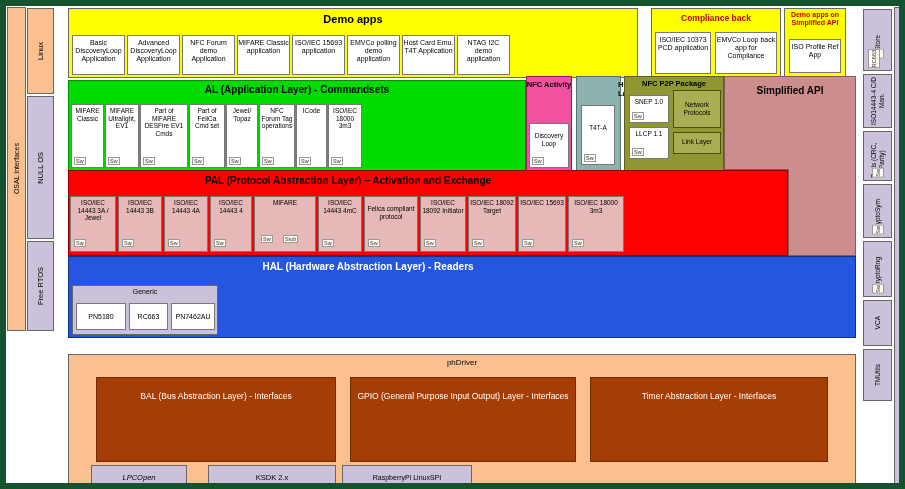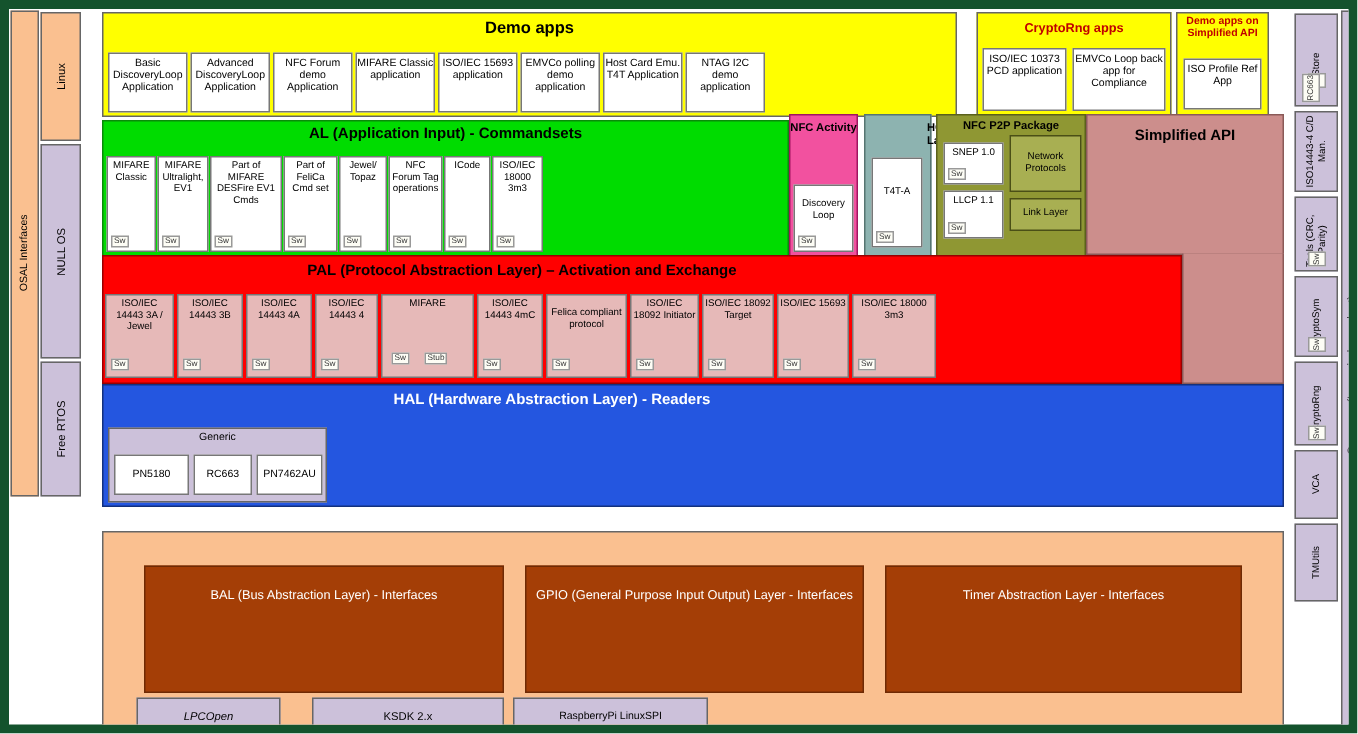--- a/index.html
+++ b/index.html
@@ -61,33 +61,33 @@
   <div class="appbox" style="left:286px;top:29px;width:53px;height:40px;">
     <span>ISO/IEC 15693 application</span></div>
   <div class="appbox" style="left:341px;top:29px;width:53px;height:40px;">
     <span>EMVCo polling demo application</span></div>
   <div class="appbox" style="left:396px;top:29px;width:53px;height:40px;">
     <span>Host Card Emu. T4T Application</span></div>
   <div class="appbox" style="left:451px;top:29px;width:53px;height:40px;">
     <span>NTAG I2C demo application</span></div>
 
   <div class="abs bd" style="left:645px;top:2px;width:130px;height:70px;background:#FFFF00;"></div>
-  <div class="abs title" style="left:645px;top:7px;width:130px;font-size:8.5px;color:#C00000;">CryptoRng apps</div>
+  <div class="abs title" style="left:645px;top:7px;width:130px;font-size:8.5px;color:#C00000;">Compliance back</div>
   <div class="appbox" style="left:649px;top:26px;width:56px;height:42px;">
     <span>ISO/IEC 10373 PCD application</span></div>
   <div class="appbox" style="left:709px;top:26px;width:62px;height:42px;">
     <span>EMVCo Loop back app for Compliance</span></div>
 
   <div class="abs bd" style="left:778px;top:2px;width:62px;height:70px;background:#FFFF00;"></div>
   <div class="abs title" style="left:779px;top:5px;width:60px;font-size:7px;line-height:8px;color:#C00000;">Demo apps on Simplified API</div>
   <div class="appbox" style="left:783px;top:33px;width:52px;height:34px;">
     <span>ISO Profile Ref App</span></div>
 
   <div class="abs" style="left:62px;top:74px;width:458px;height:92px;background:#00DC00;border:1px solid #0a8a0a;"></div>
-  <div class="abs title" style="left:62px;top:78px;width:458px;font-size:10px;">AL (Application Input) - Commandsets</div>
+  <div class="abs title" style="left:62px;top:78px;width:458px;font-size:10px;">AL (Application Layer) - Commandsets</div>
 
   <div class="mod" style="left:65px;top:98px;width:33px;height:64px;">
     <span class="lbl">MIFARE Classic</span>
     <span class="sw" style="left:2px;bottom:2px;">Sw</span>
     </div>
   <div class="mod" style="left:99px;top:98px;width:34px;height:64px;">
     <span class="lbl">MIFARE Ultralight, EV1</span>
     <span class="sw" style="left:2px;bottom:2px;">Sw</span>
     </div>
   <div class="mod" style="left:134px;top:98px;width:48px;height:64px;">
@@ -207,20 +207,21 @@
     <span>PN5180</span>
     </div>
   <div class="chip" style="left:123px;top:297px;width:39px;height:27px;">
     <span>RC663</span>
     </div>
   <div class="chip" style="left:165px;top:297px;width:44px;height:27px;">
     <span>PN7462AU</span>
     </div>
 
   <div class="abs bd" style="left:62px;top:348px;width:788px;height:139px;background:#FAC090;"></div>
+  <div class="abs" style="left:62px;top:352px;width:788px;font-size:8px;text-align:center;">phDriver</div>
   <div class="brown" style="left:90px;top:371px;width:240px;height:85px;">
     <span>BAL (Bus Abstraction Layer) - Interfaces</span></div>
   <div class="brown" style="left:584px;top:371px;width:238px;height:85px;">
     <span>Timer Abstraction Layer - Interfaces</span></div>
   <div class="brown" style="left:344px;top:371px;width:226px;height:85px;">
     <span>GPIO (General Purpose Input Output) Layer - Interfaces</span></div>
   <div class="plat" style="left:85px;top:459px;width:96px;height:26px;font-style:italic;">
     <span>LPCOpen</span>
     </div>
   <div class="plat" style="left:202px;top:459px;width:128px;height:26px;">

